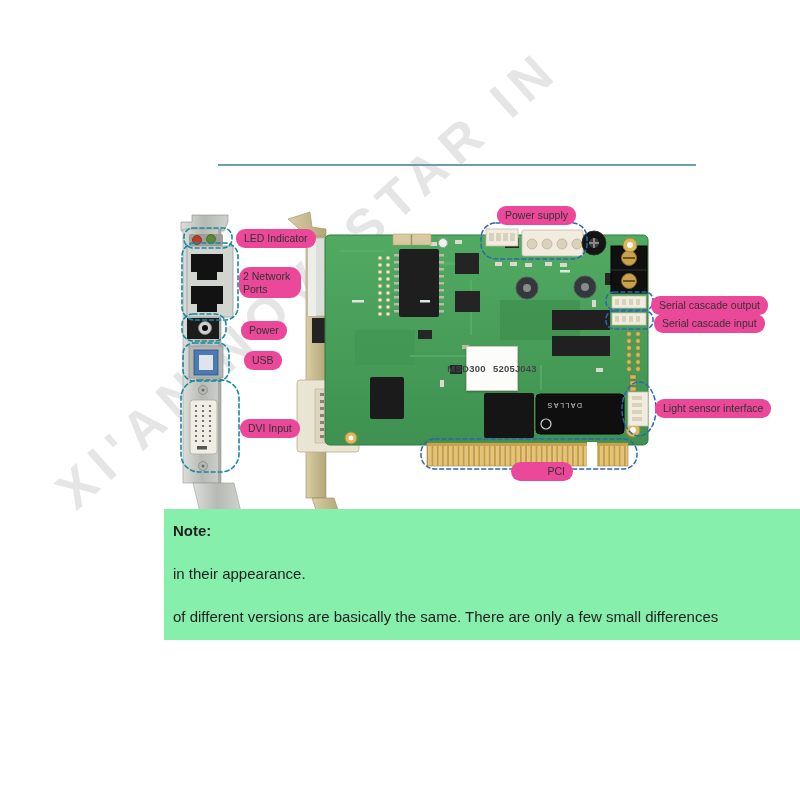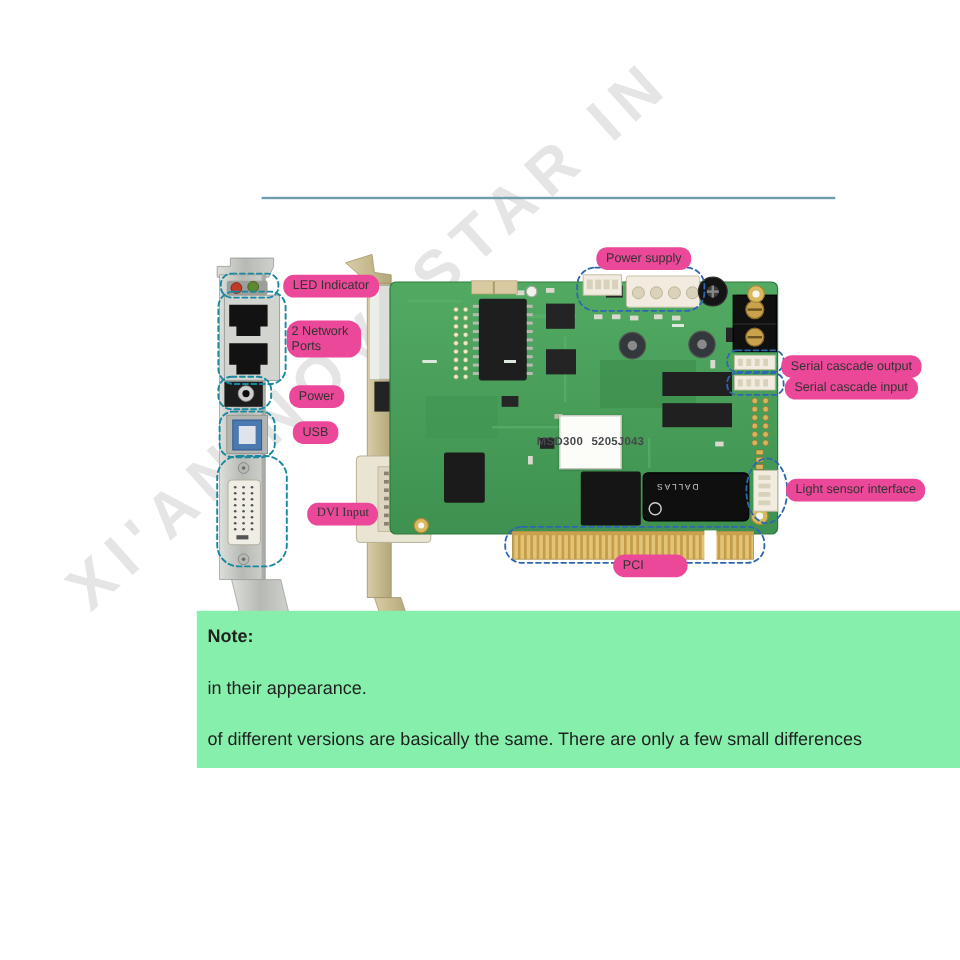--- a/index.html
+++ b/index.html
@@ -17,26 +17,26 @@
   
   #fig{position:absolute;left:0;top:0;width:800px;height:540px;z-index:1;}
   
   .bubble{position:absolute;z-index:3;background:#ec4899;border-radius:9px;
      padding:3px 8px;font-size:10.5px;color:#333;white-space:nowrap;line-height:1.2;}
   .b-led{left:236px;top:229px;}
   .b-net{left:239px;top:267px;width:54px;white-space:normal;text-align:left;
      border-radius:11px;padding:3px 4px;}
   .b-audio{left:241px;top:321px;}
   .b-usb{left:244px;top:351px;}
-  .b-dvi{left:256px;top:419px;font-family:Liberation Serif, serif;}
+  .b-dvi{left:240px;top:419px;}
   .b-power{left:497px;top:206px;}
   .b-serout{left:651px;top:296px;}
   .b-serin{left:654px;top:314px;}
   .b-light{left:655px;top:399px;}
-  .b-pci{left:511px;top:462px;width:46px;text-align:left;border-radius:11px;}
+  .b-pci{left:511px;top:462px;width:46px;text-align:right;border-radius:11px;}
   
   .sticker{position:absolute;left:466px;top:346px;width:50px;height:43px;z-index:3;
      background:#fcfcf9;border:1px solid #c6c6bf;box-shadow:0 1px 2px rgba(0,0,0,.25);
      display:flex;flex-direction:row;align-items:center;justify-content:center;gap:7px;
      font-size:9.5px;color:#45474b;}
   .sticker .l1{font-weight:700;letter-spacing:.3px;}
   .sticker .l2{font-weight:600;letter-spacing:.2px;}
   
   .note{position:absolute;left:164px;top:509px;width:699px;height:131px;z-index:2;
      background:#86efac;padding:0 0 0 9px;box-sizing:border-box;color:#1f1f1f;

